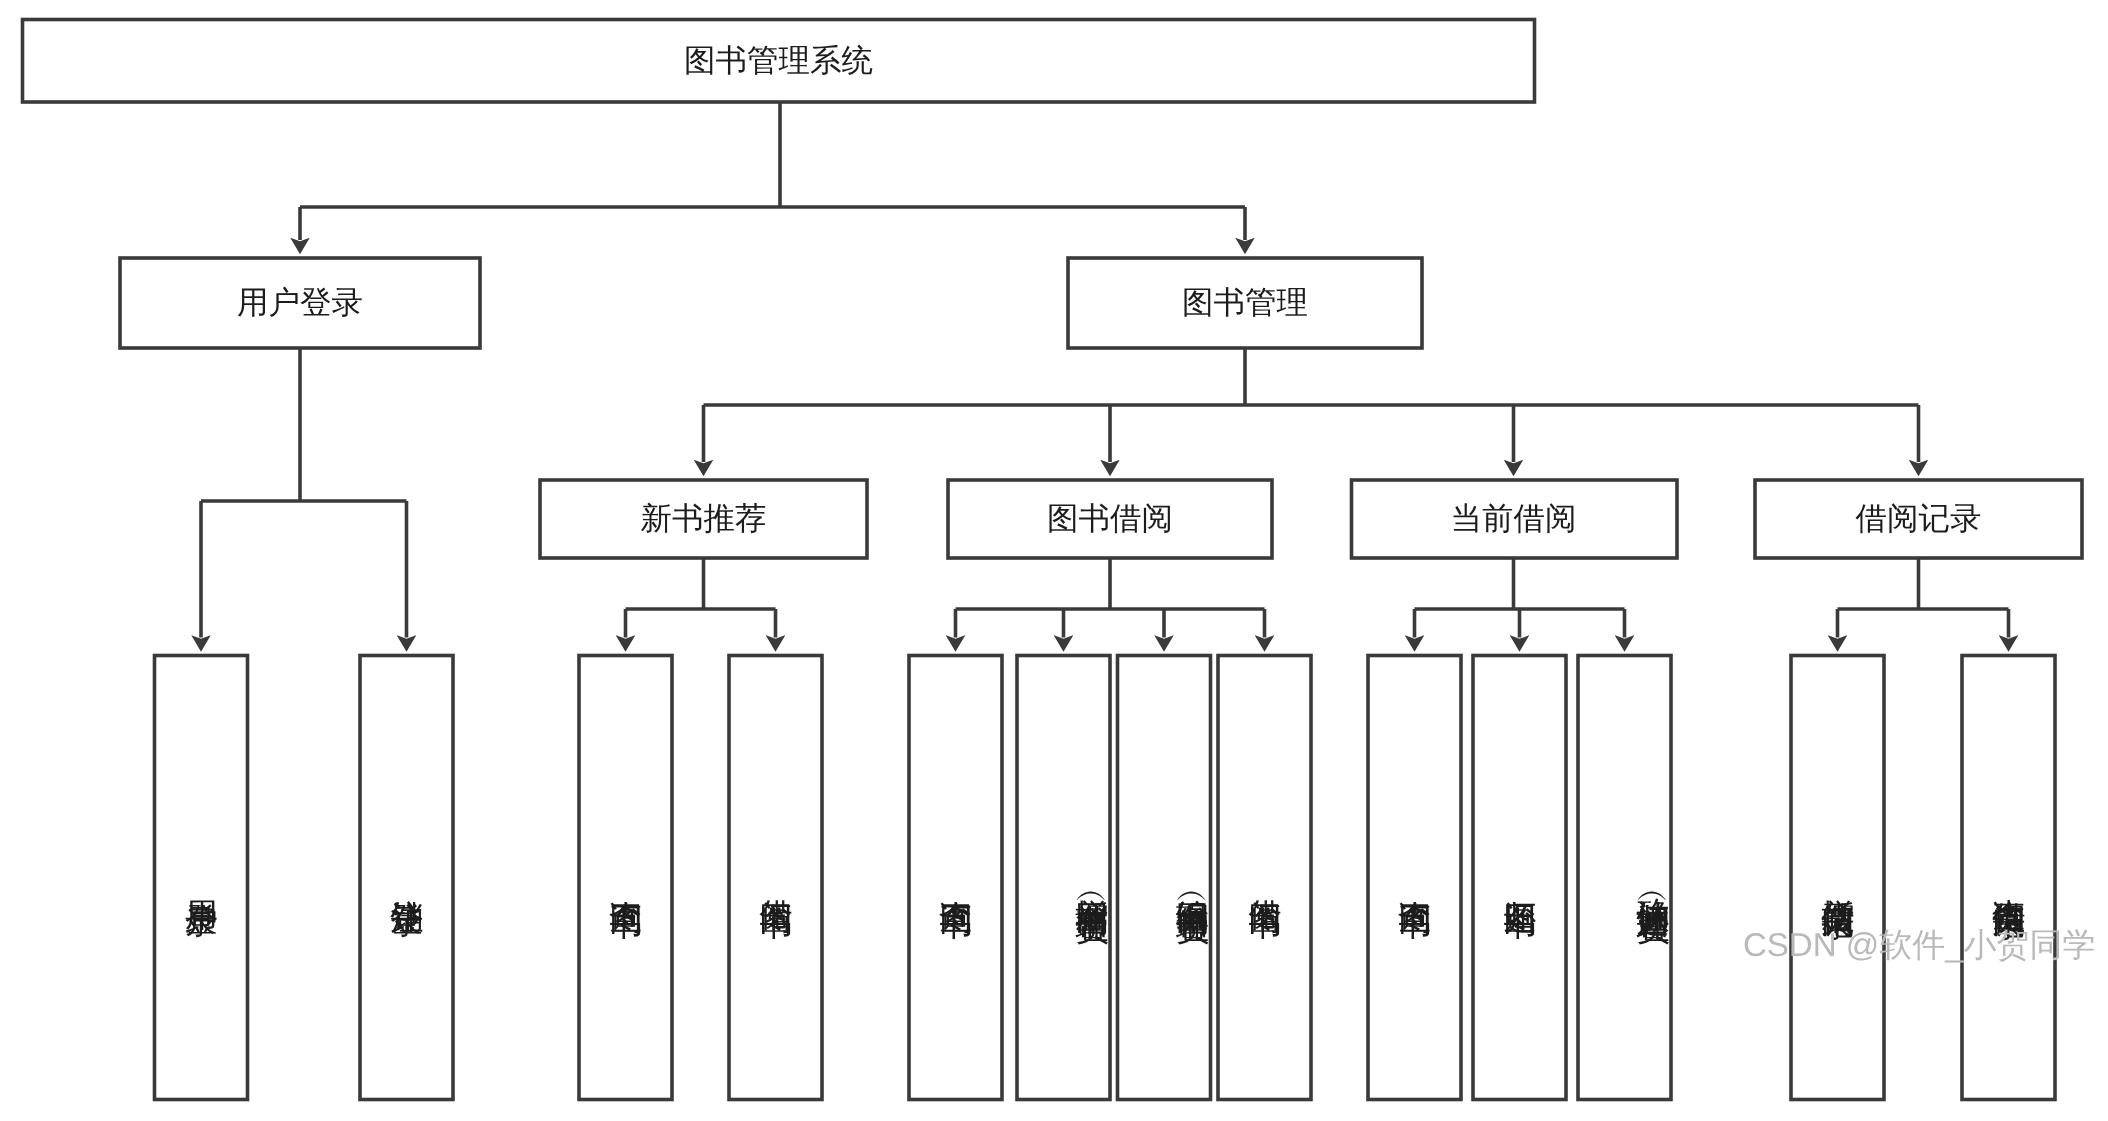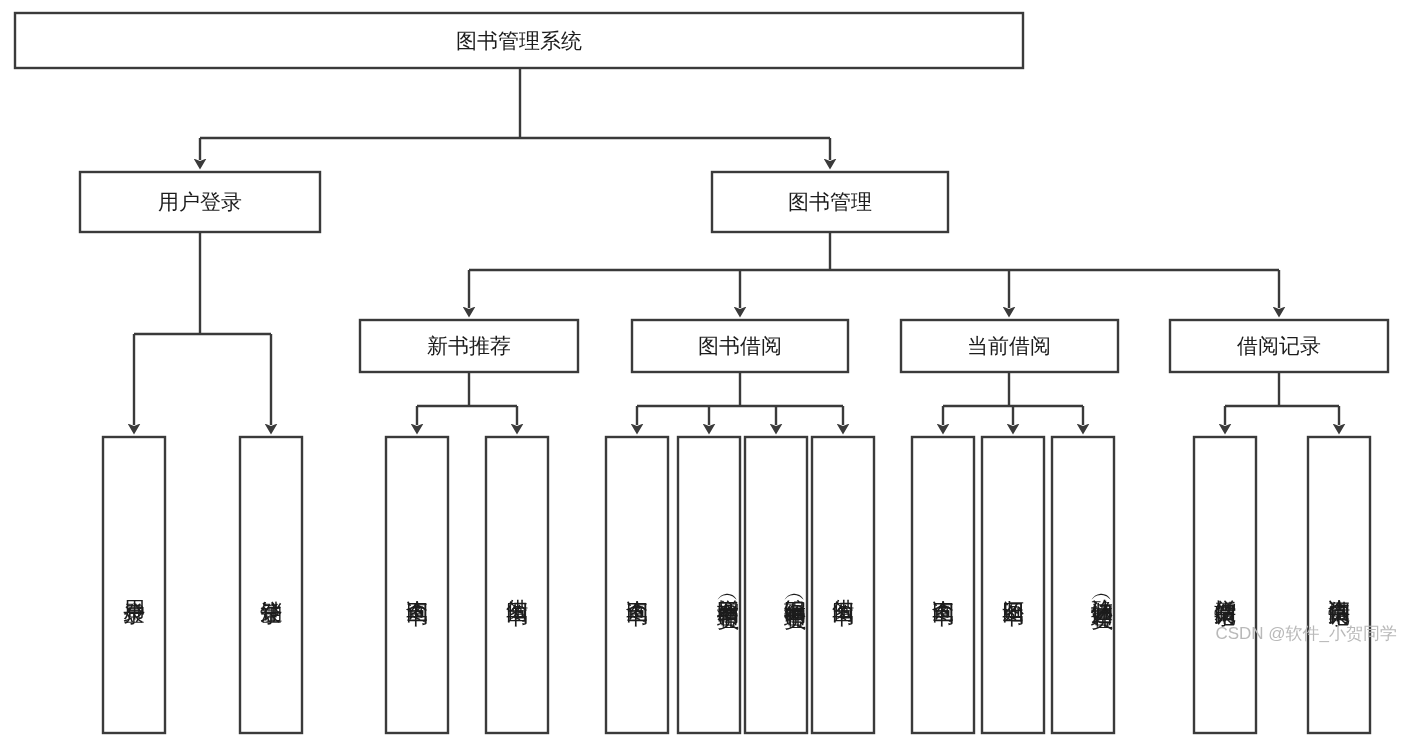--- a/index.html
+++ b/index.html
@@ -56,21 +56,21 @@
     letter-spacing: 1.5px;
     white-space: nowrap;
     text-align: center;
     pointer-events: none;
   }
   .watermark {
     position: absolute;
     right: 8px;
     bottom: 4px;
     font-family: "Liberation Sans", "DejaVu Sans", sans-serif;
-    font-size: 17px;
+    font-size: 22px;
     color: #b9b9b9;
     white-space: nowrap;
   }
 </style>
 </head>
 <body>
 
 <div id="diagram-root">
 
   <svg class="diagram-canvas" viewBox="0 0 1405 747">

